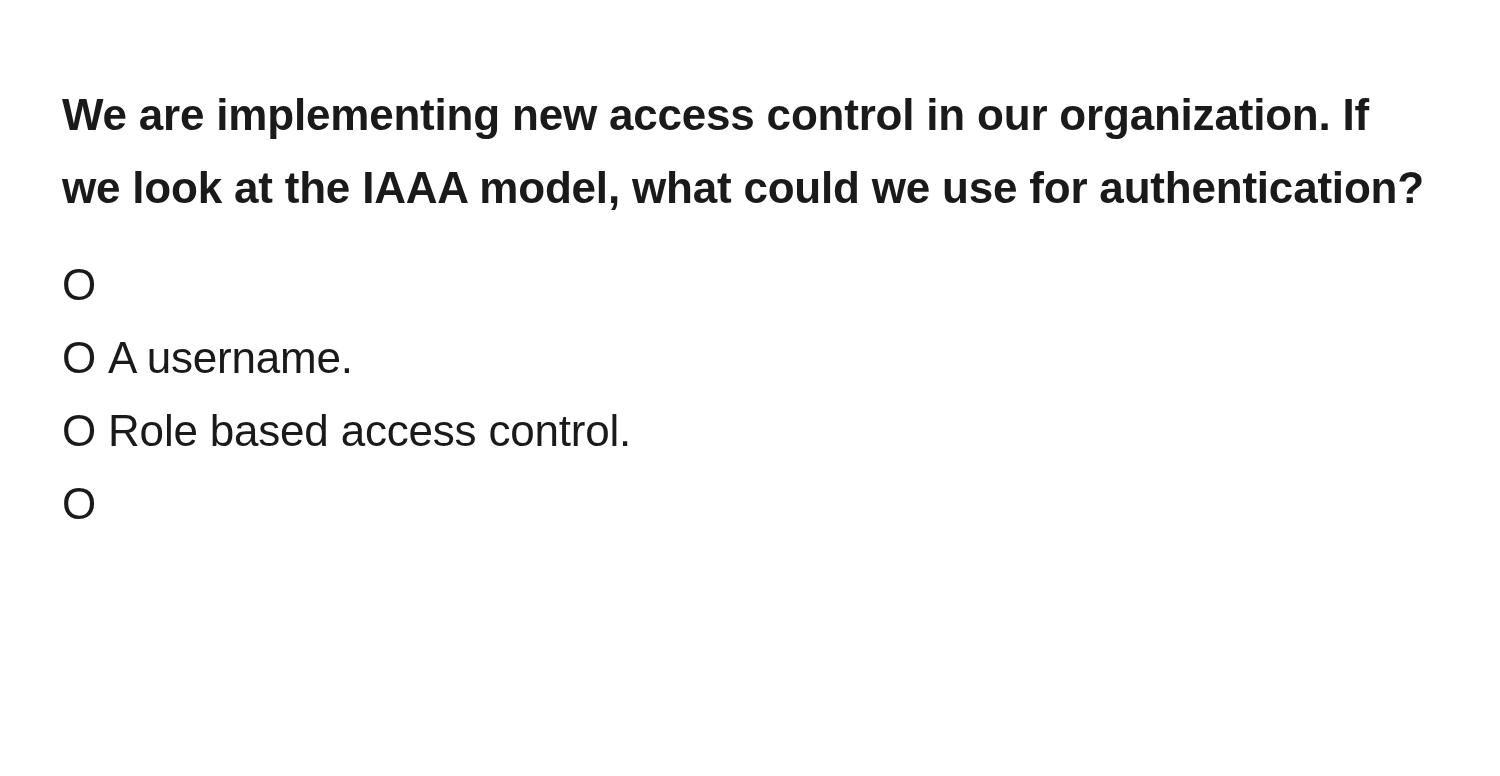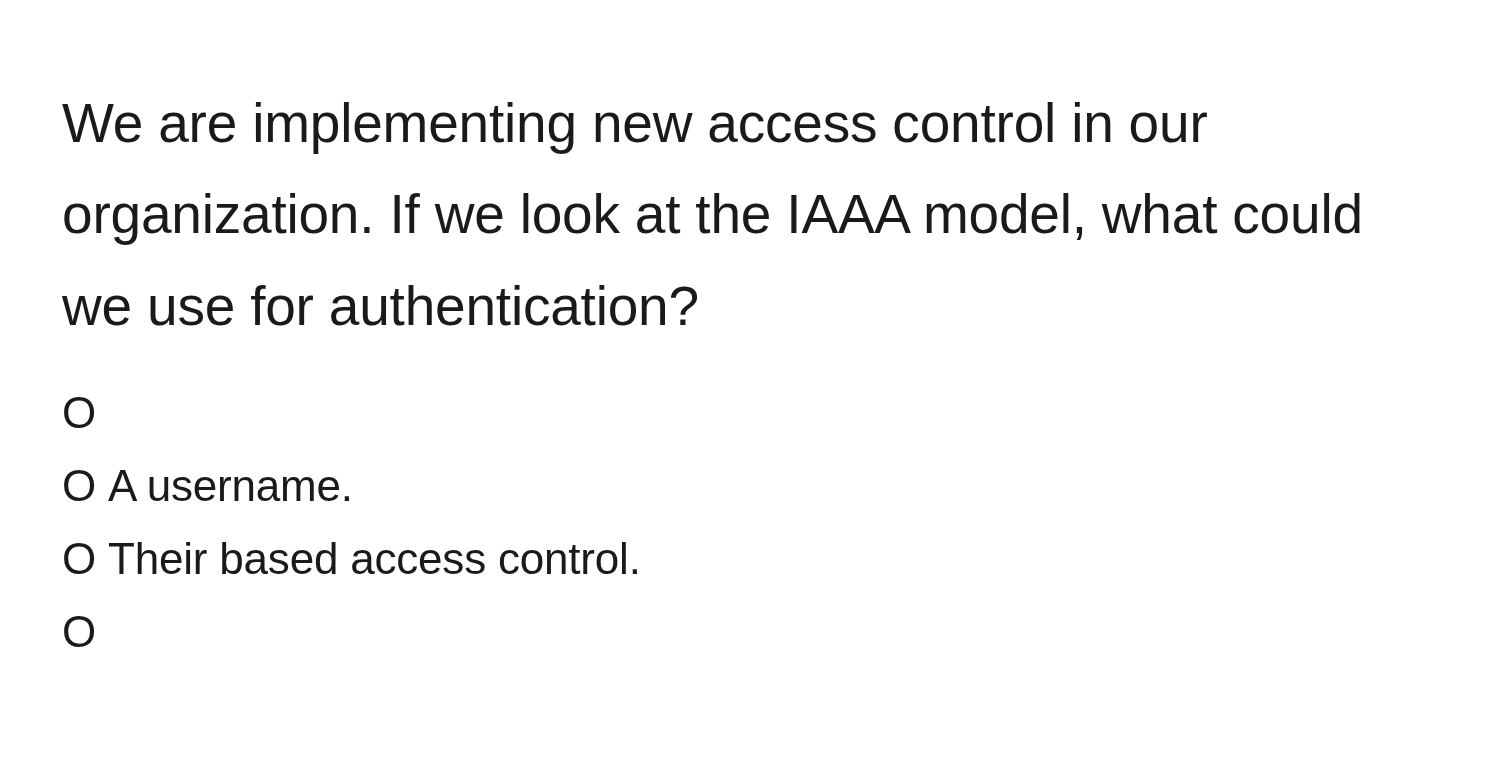--- a/index.html
+++ b/index.html
@@ -11,23 +11,23 @@
       width: 1500px;
       height: 776px;
       background: #ffffff;
       font-family: -apple-system, BlinkMacSystemFont, "Segoe UI", Helvetica, Arial, sans-serif;
       color: #1a1a1a;
     }
     .container {
       padding: 78px 62px 0 62px;
     }
     .question-text {
-      font-size: 55px;
+      font-size: 44px;
       line-height: 1.66;
-      font-weight: 400;
+      font-weight: 700;
       letter-spacing: -0.2px;
       margin-bottom: 24px;
     }
     .options {
       display: flex;
       flex-direction: column;
     }
     .option {
       display: flex;
       align-items: center;
@@ -48,19 +48,19 @@
   <div class="options">
     <div class="option">
       <span class="option-marker">O</span>
     </div>
     <div class="option">
       <span class="option-marker">O</span>
       <span>A username.</span>
     </div>
     <div class="option">
       <span class="option-marker">O</span>
-      <span>Their based access control.</span>
+      <span>Role based access control.</span>
     </div>
     <div class="option">
       <span class="option-marker">O</span>
     </div>
   </div>
 </div>
 
 </body></html>

